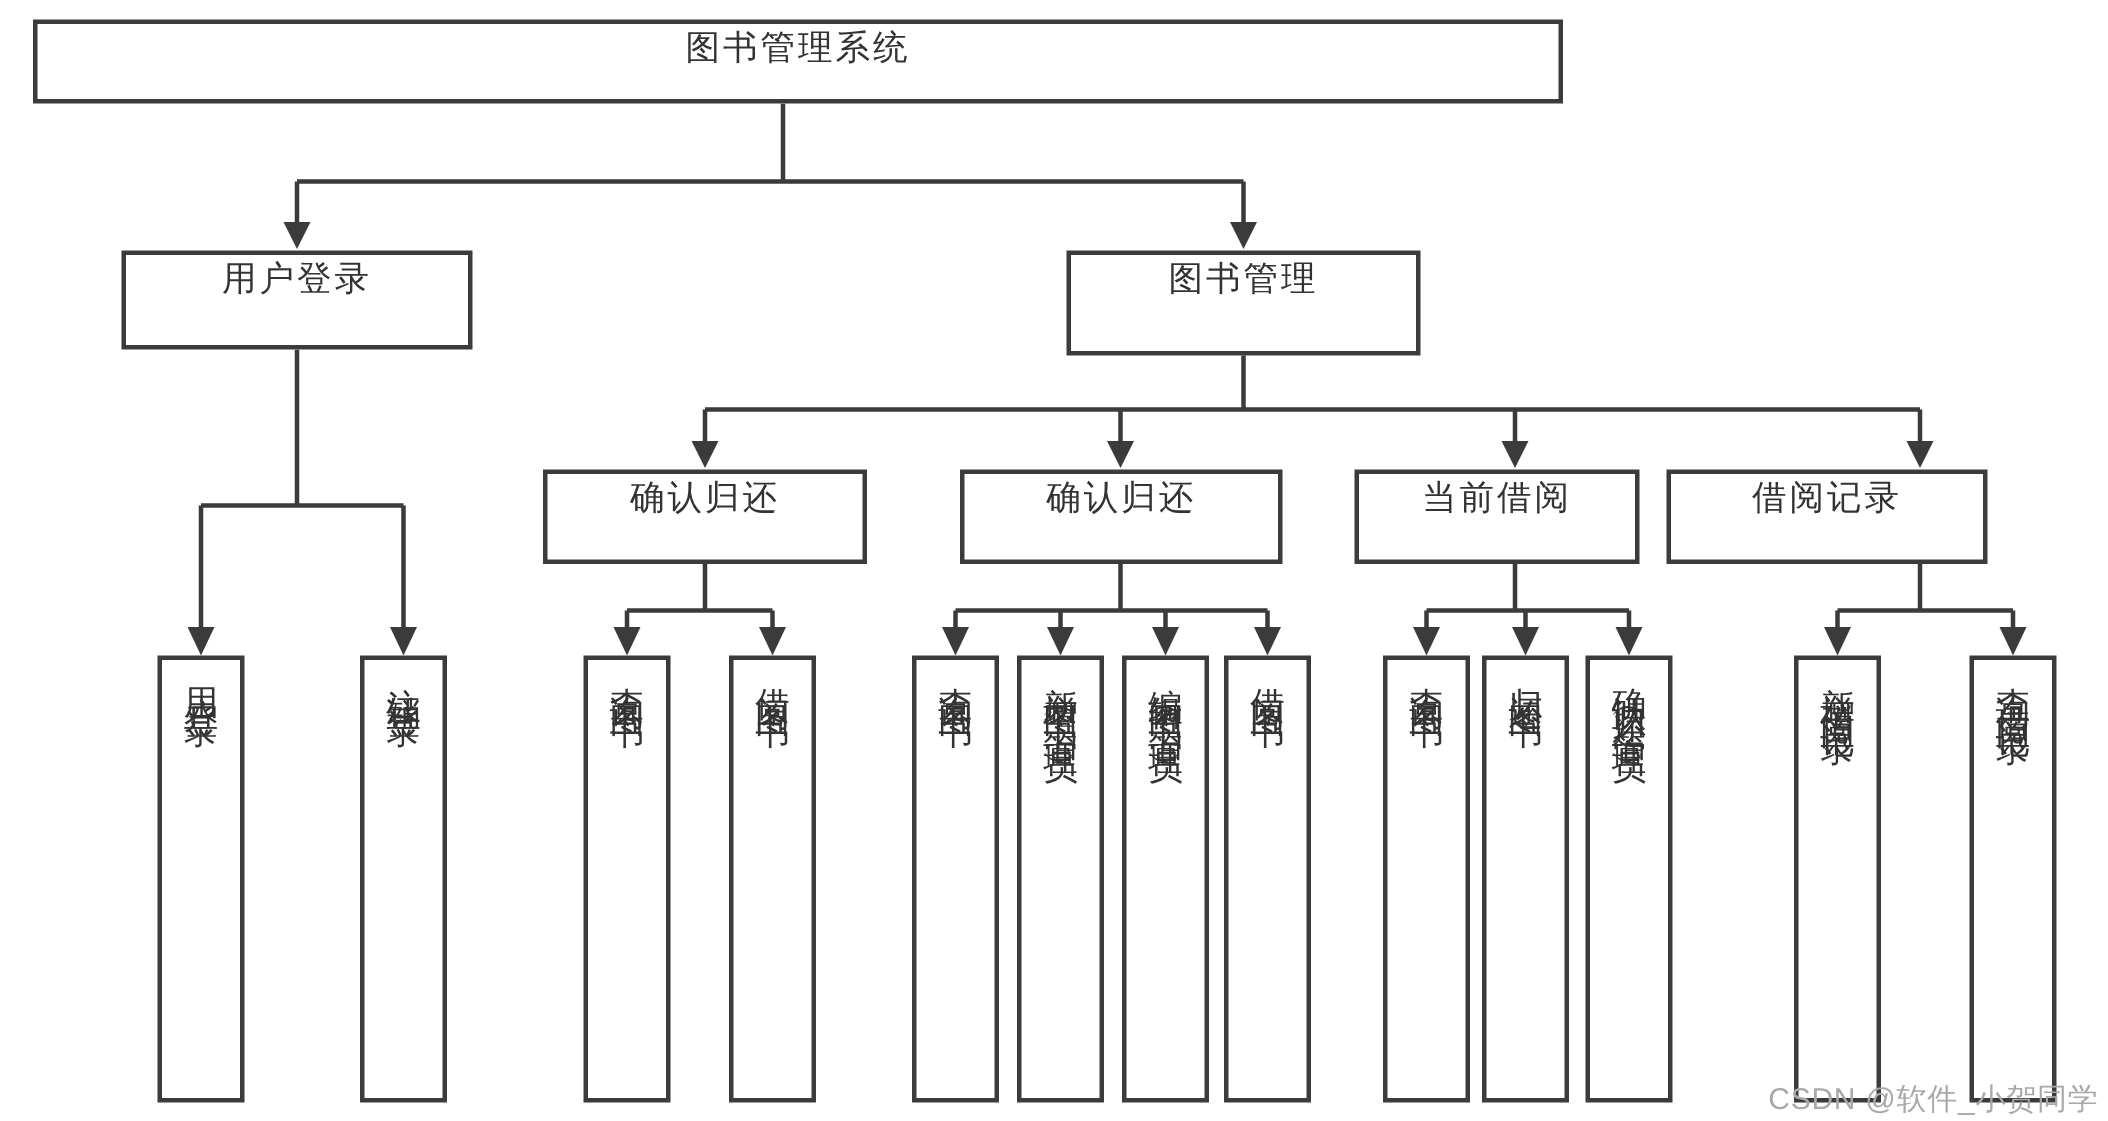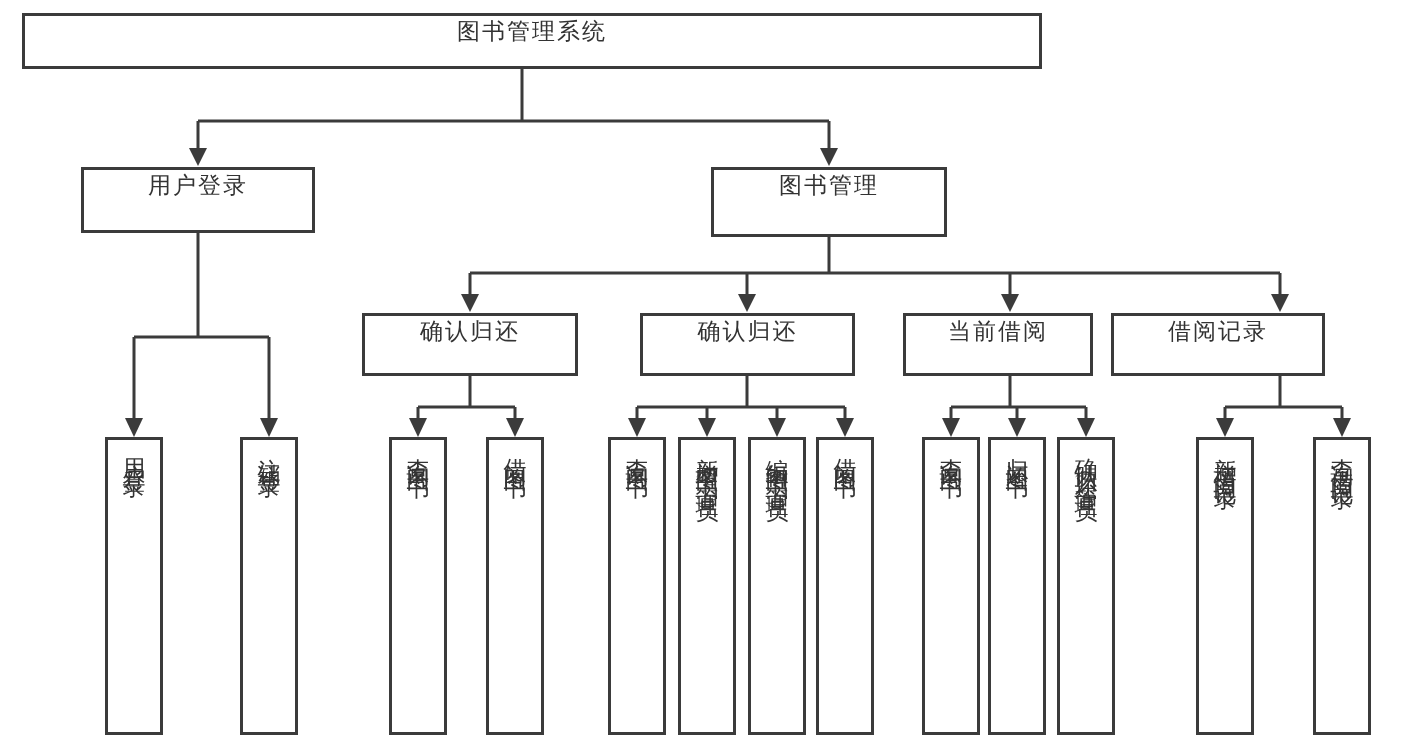--- a/index.html
+++ b/index.html
@@ -155,14 +155,15 @@
     <span class="lbl">确认归还（管理员）</span>
   </div>
 
   <div class="node v leaf" style="left:1196px">
     <span class="lbl">新增借阅记录</span>
   </div>
   <div class="node v leaf" style="left:1313px">
     <span class="lbl">查询借阅记录</span>
   </div>
 
+  <div id="watermark">CSDN @软件_小贺同学</div>
 
 </div>
 
 </body></html>

